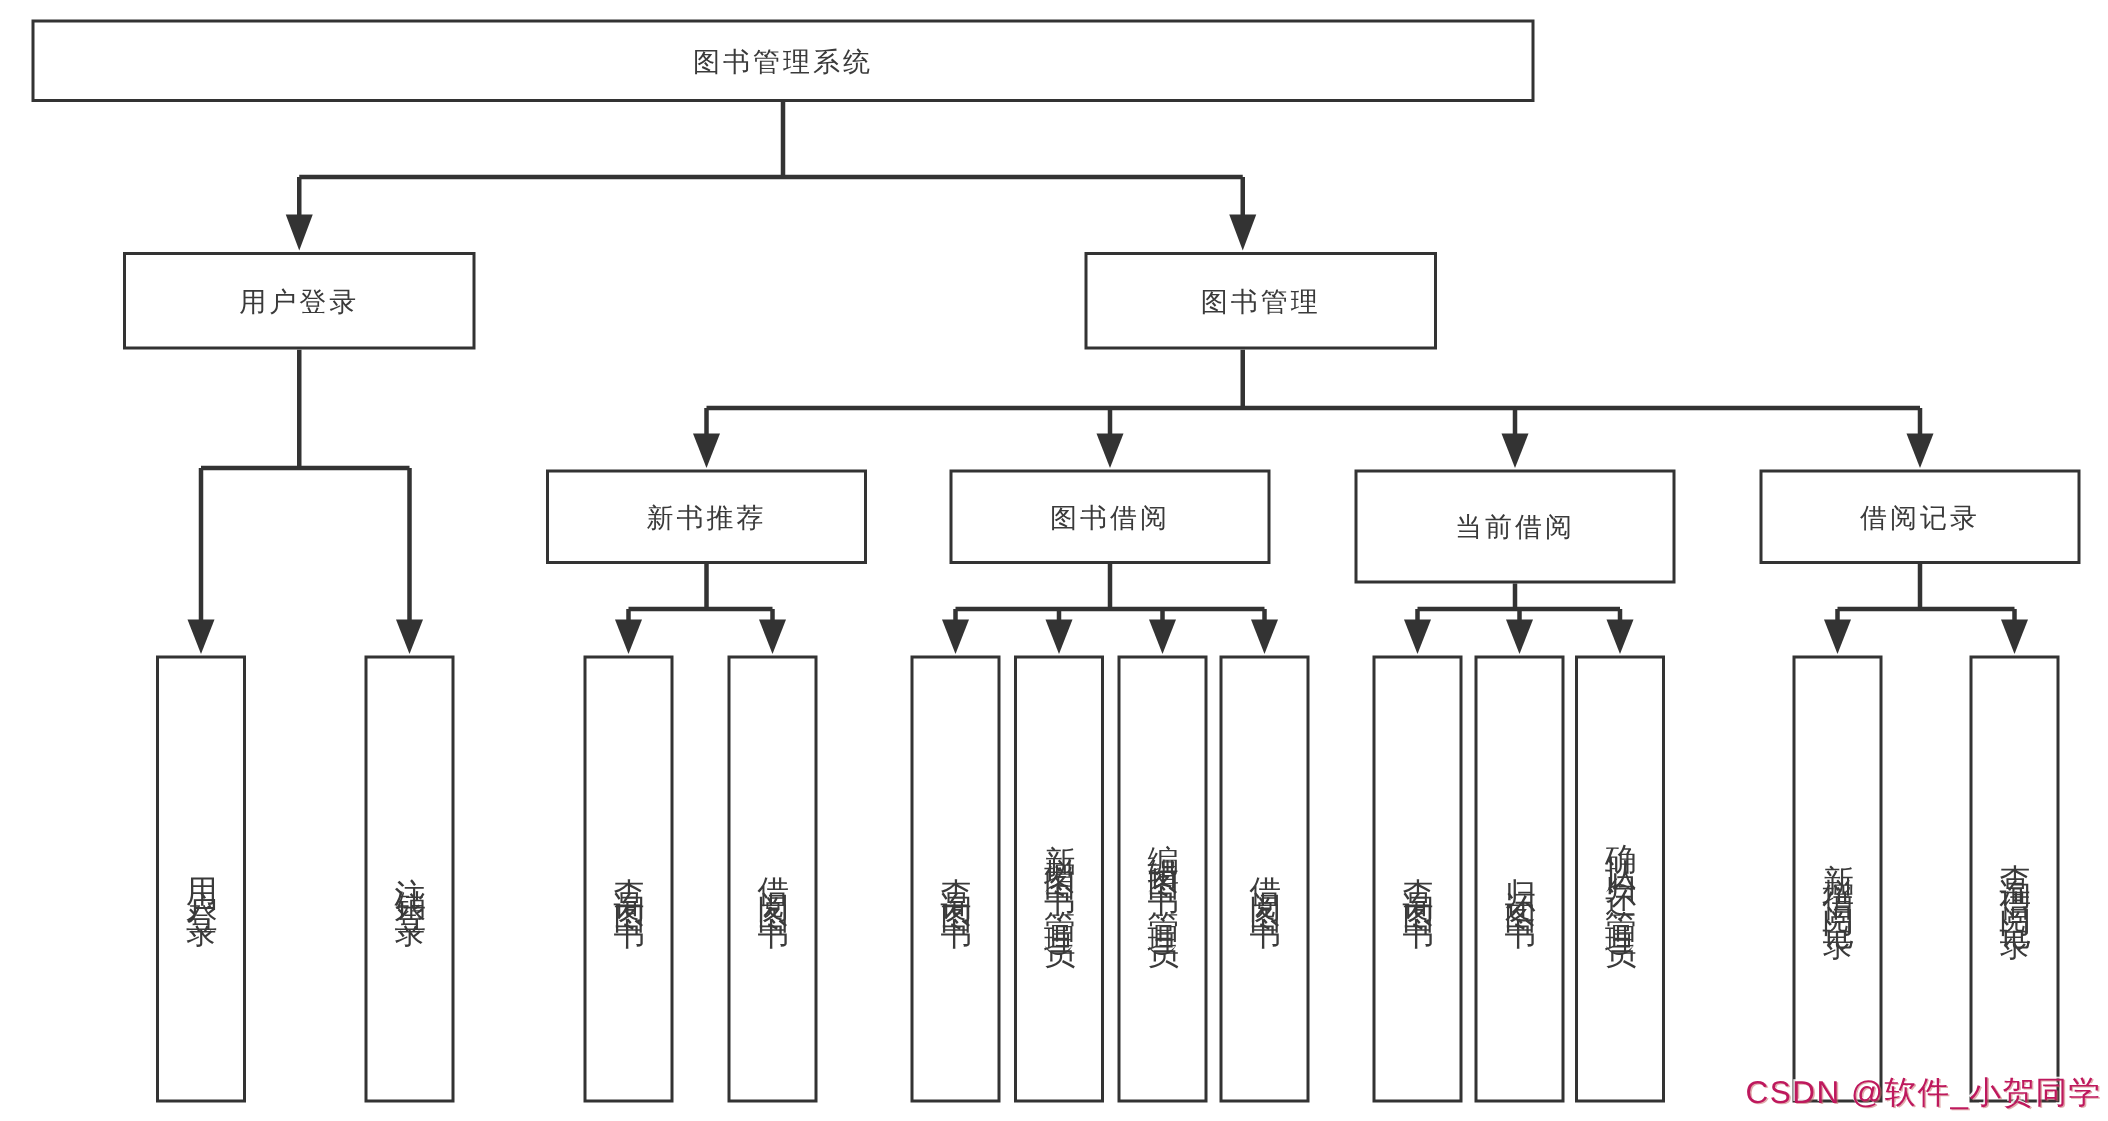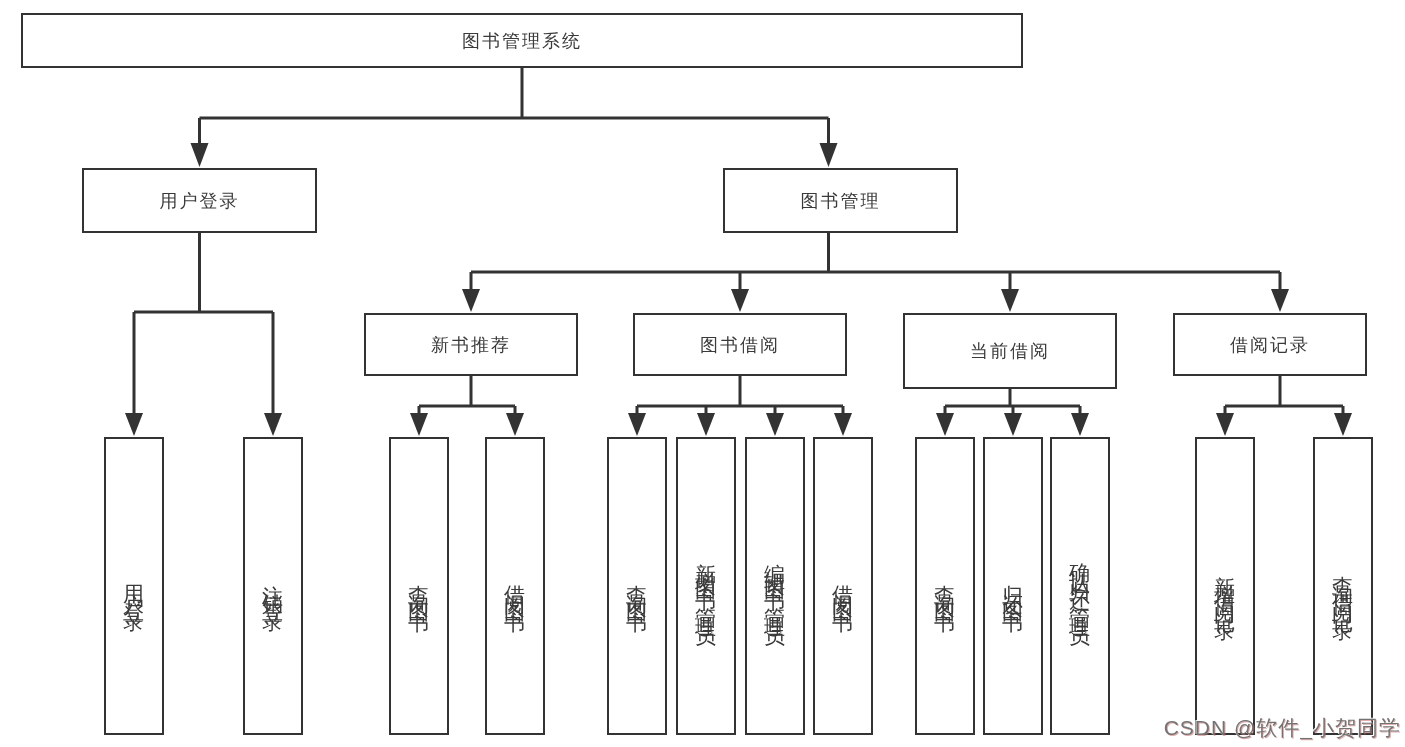--- a/index.html
+++ b/index.html
@@ -39,21 +39,21 @@
     font-size:21px;
     letter-spacing:9px;
     line-height:1.1;
     white-space:nowrap;
   }
   .watermark{
     position:absolute;
     right:4px;top:714px;
     font-size:21px;
     letter-spacing:1px;
-    color:#737373;
+    color:#be185d;
     text-shadow:-1px -1px 0 rgba(255,255,255,0.85), 1px 1px 0 rgba(200,106,106,0.55);
     white-space:nowrap;
   }
 </style>
 </head>
 <body>
 
 <div class="canvas">
 
   <svg class="connectors" viewBox="0 0 1405 747" xmlns="http://www.w3.org/2000/svg" aria-hidden="true">
@@ -132,21 +132,21 @@
 
   <div class="box h" style="left:633px;top:313px;width:214px;height:63px;">
     <span class="label">图书借阅</span>
   </div>
   <div class="box h" style="left:364px;top:313px;width:214px;height:63px;">
     <span class="label">新书推荐</span>
   </div>
   <div class="box h" style="left:903px;top:313px;width:214px;height:76px;">
     <span class="label">当前借阅</span>
   </div>
-  <div class="box h" style="left:1173px;top:313px;width:194px;height:63px;">
+  <div class="box h" style="left:1173px;top:313px;width:214px;height:63px;">
     <span class="label">借阅记录</span>
   </div>
 
   <div class="box v" style="left:104px;top:437px;width:60px;height:298px;">
     <span class="label">用户登录</span>
   </div>
   <div class="box v" style="left:243px;top:437px;width:60px;height:298px;">
     <span class="label">注销登录</span>
   </div>
 

